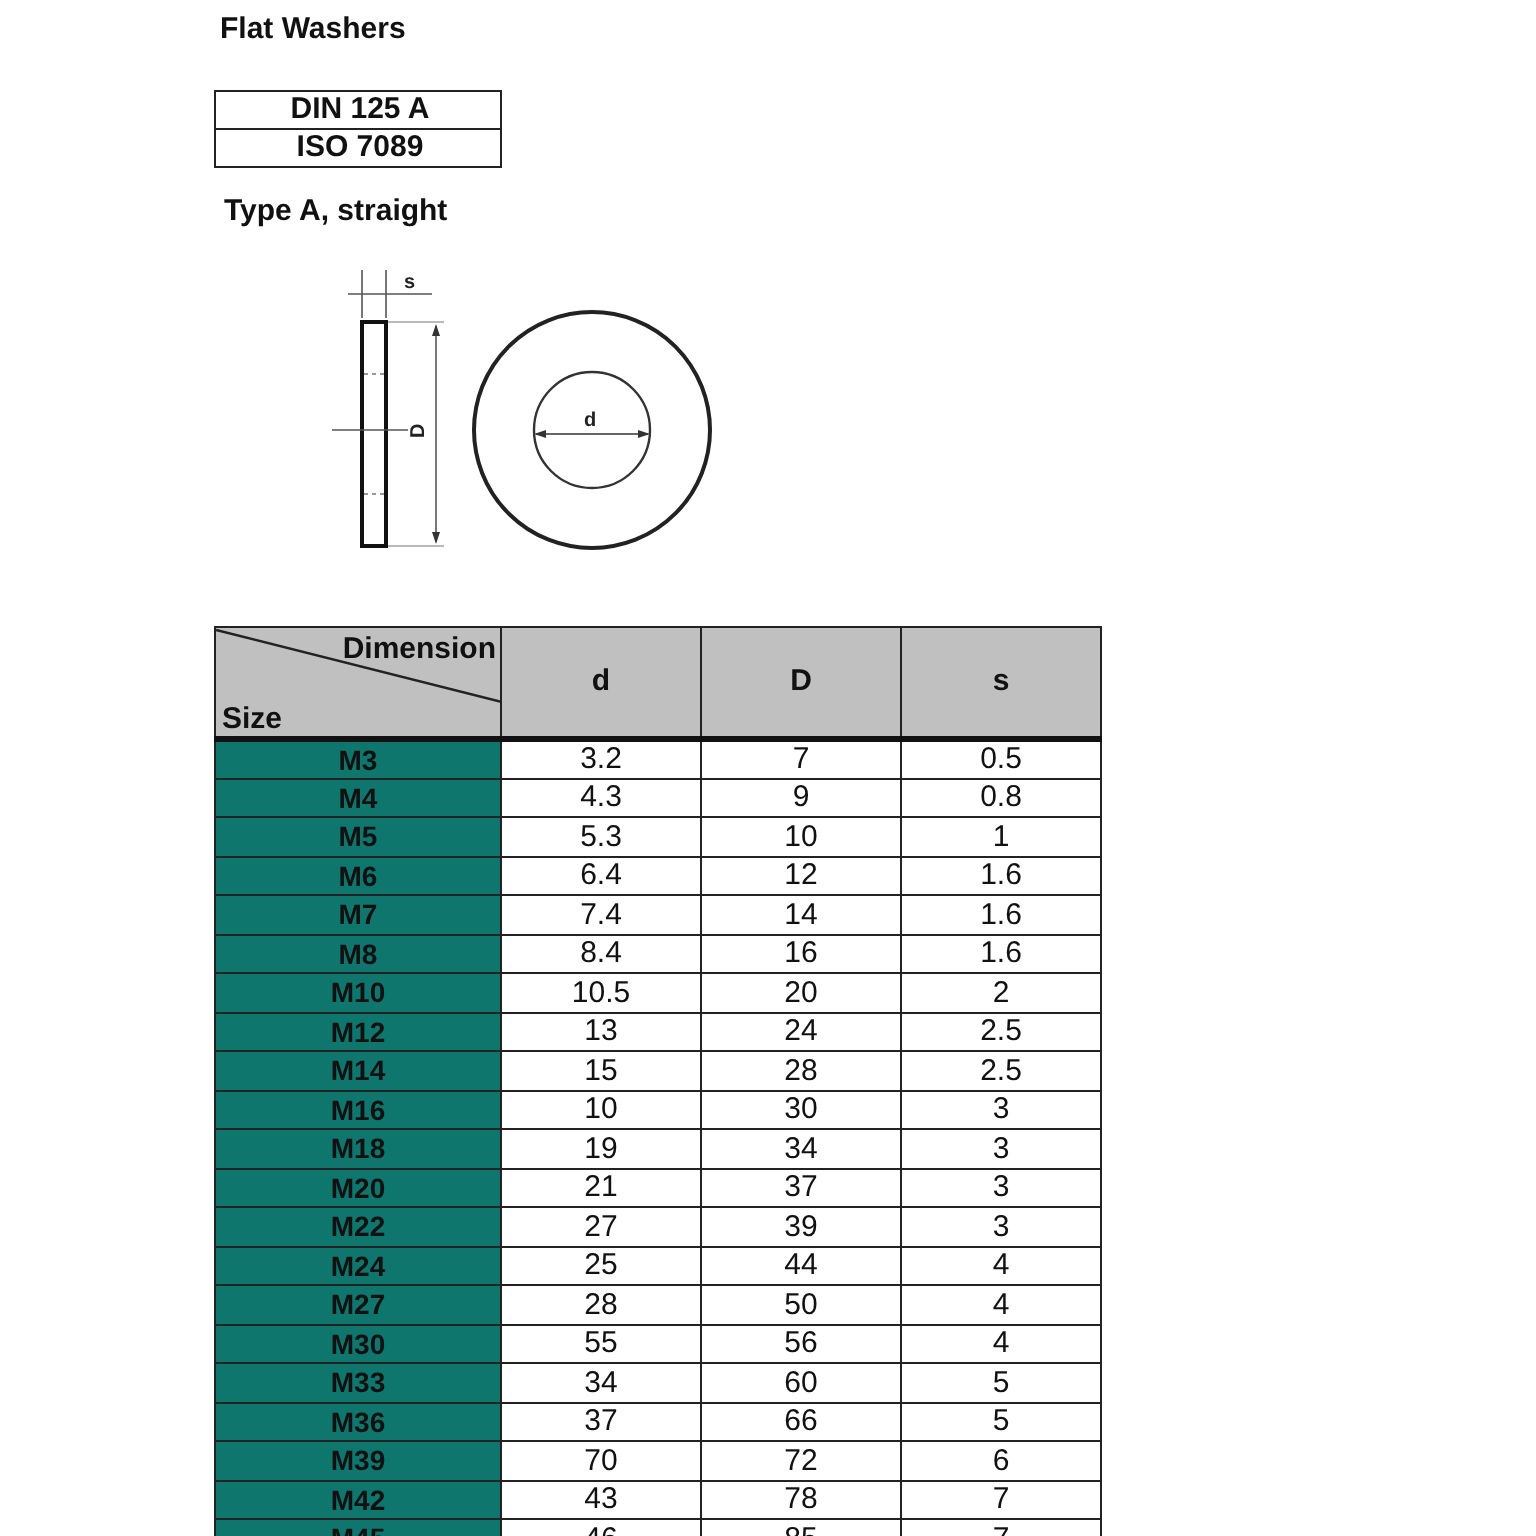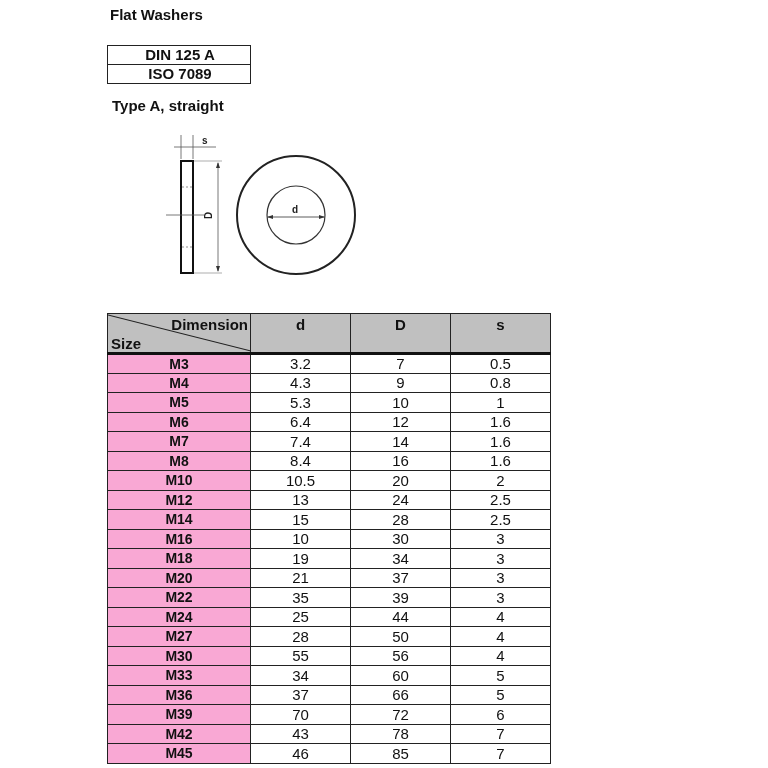--- a/index.html
+++ b/index.html
@@ -5,27 +5,27 @@
   html, body { margin:0; padding:0; background:#ffffff; }
   body { width:768px; height:768px; position:relative; overflow:hidden; font-family:"Liberation Sans", sans-serif; color:#111; }
   .title { position:absolute; left:110px; top:6px; font-size:15px; font-weight:bold;text-align:right; }
   .std-box { position:absolute; left:107px; top:45px; width:142px; border:1.5px solid #222; }
   .std-row { height:18px; line-height:18px; font-size:15px; font-weight:bold; padding-left:2px;text-align:center; }
   .std-row + .std-row { border-top:1.5px solid #222; }
   .type { position:absolute; left:112px; top:97px; font-size:15px; font-weight:bold; }
   .drawing { position:absolute; left:160px; top:125px; }
   table.dims { position:absolute; left:107px; top:313px; border-collapse:collapse; table-layout:fixed; }
   table.dims td, table.dims th { border:1.5px solid #222; padding:0; text-align:center; }
-  table.dims th { background:#c0c0c0; height:36px; font-size:15px; font-weight:bold; vertical-align:top; padding-top:2px; }
+  table.dims th { background:#c0c0c0; height:36px; font-size:15px; font-weight:bold; vertical-align:top; padding-top:18px; }
   table.dims thead tr { border-bottom:3px solid #111; }
   th.corner { position:relative; text-align:left; }
   th.corner svg { position:absolute; left:0; top:0; }
   th.corner .dim-lbl { position:absolute; right:2px; top:2px; font-size:15px; font-weight:bold; }
   th.corner .size-lbl { position:absolute; left:3px; bottom:0px; font-size:15px; font-weight:bold; }
-  td.size { background:#f9a8d4; font-weight:bold; font-size:14px; }
+  td.size { background:#0f766e; font-weight:bold; font-size:14px; }
   td.val { background:#fff; font-size:15px; }
   table.dims tbody tr { height:19.5px; }
   .c0 { width:143px; } .c1 { width:100px; } .c2 { width:100px; } .c3 { width:100px; }
 </style>
 </head>
 <body>
 
 <div class="title">Flat Washers</div>
 
 <div class="std-box">
@@ -155,21 +155,21 @@
         <td class="val">3</td>
       </tr>
       <tr>
         <td class="size">M20</td>
         <td class="val">21</td>
         <td class="val">37</td>
         <td class="val">3</td>
       </tr>
       <tr>
         <td class="size">M22</td>
-        <td class="val">35</td>
+        <td class="val">27</td>
         <td class="val">39</td>
         <td class="val">3</td>
       </tr>
       <tr>
         <td class="size">M24</td>
         <td class="val">25</td>
         <td class="val">44</td>
         <td class="val">4</td>
       </tr>
       <tr>

